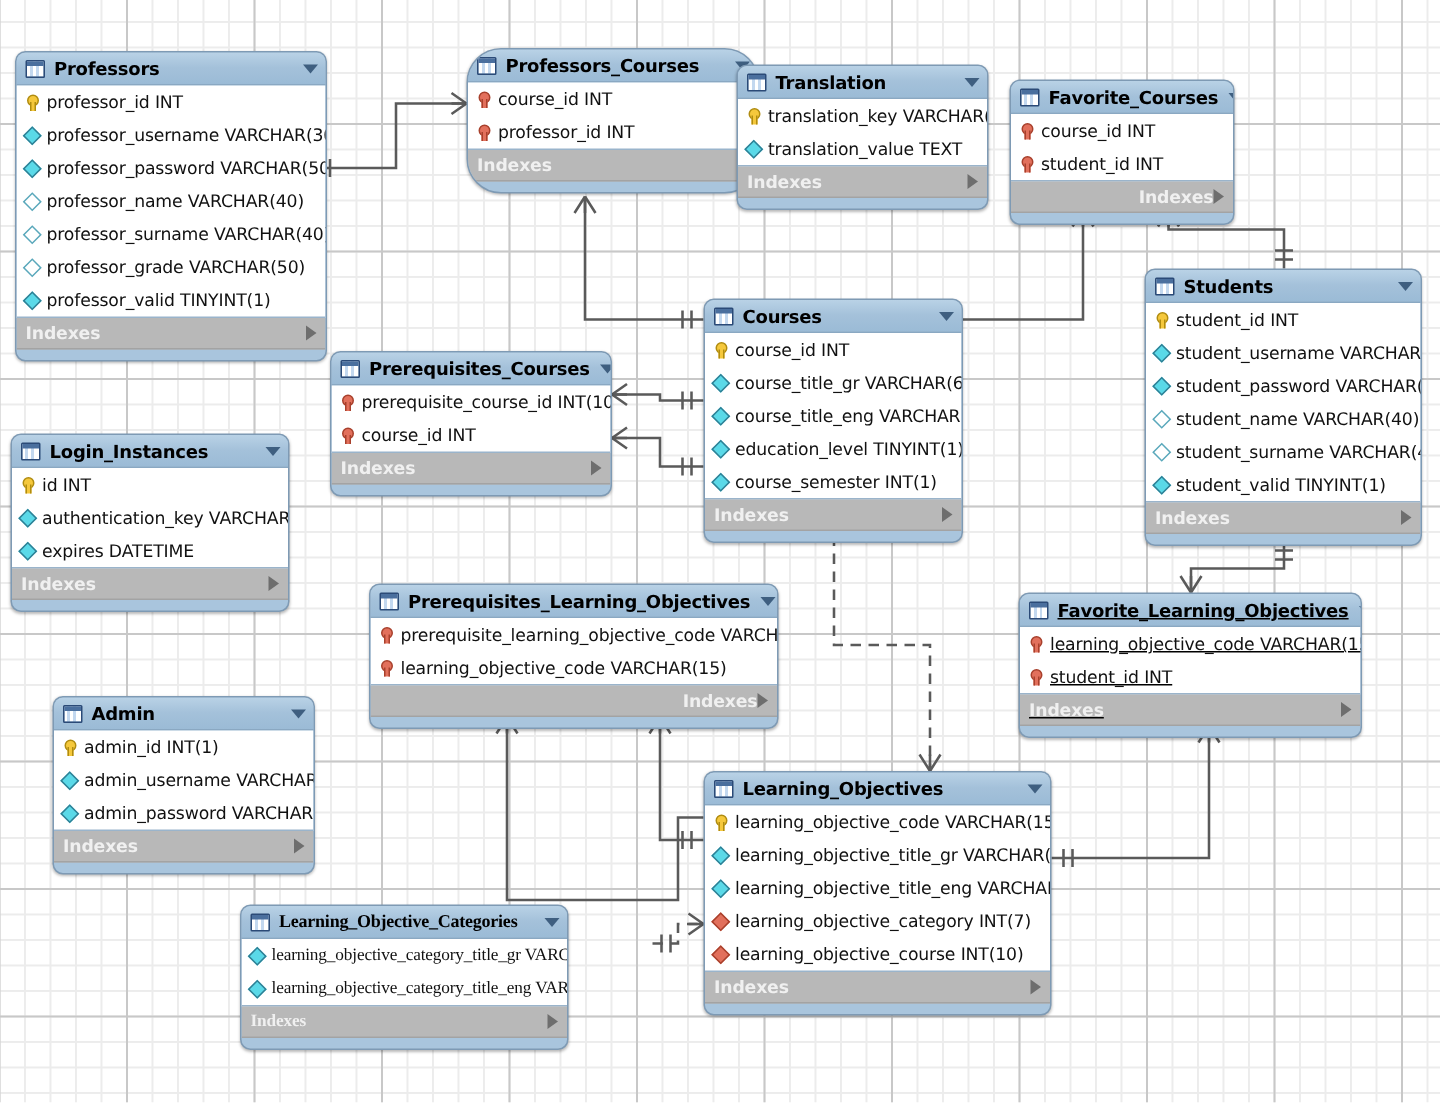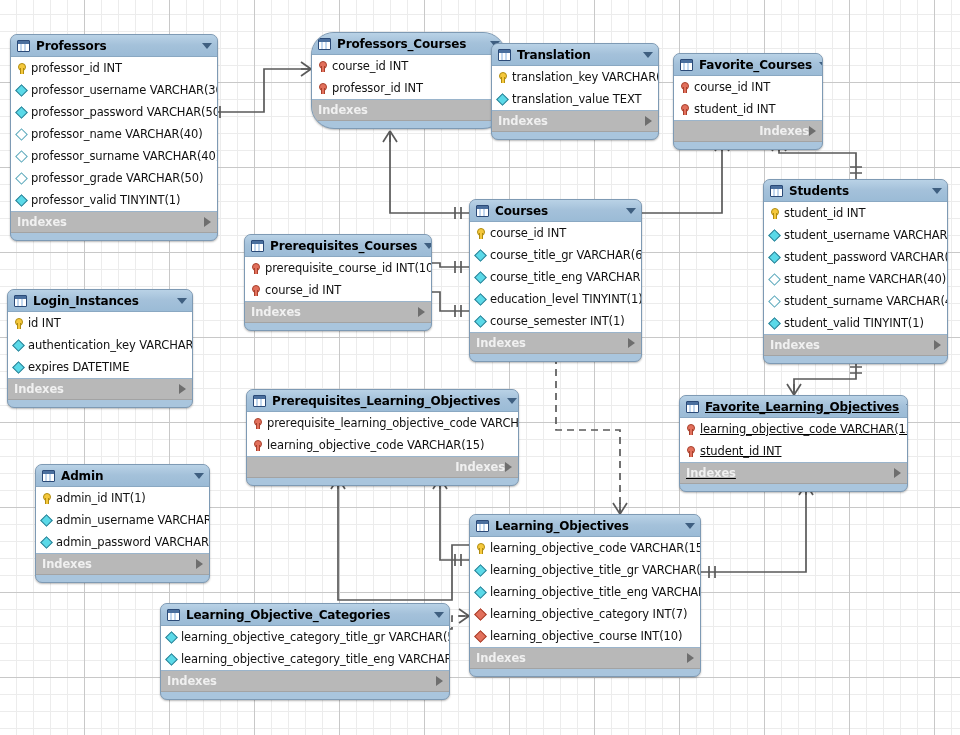--- a/index.html
+++ b/index.html
@@ -390,21 +390,21 @@
           <div class="col">
             <span class="g g-nn"></span>
             <span class="col-txt">student_valid TINYINT(1)</span>
           </div>
         </div>
         <div class="idx">
           <span class="idx-txt">Indexes</span>
           <span class="idx-arrow"></span>
         </div>
       </div>
-      <div class="tbl" style="left: 220px; top: 234px; width: 188px; margin-left: 24px;">
+      <div class="tbl" style="left: 220px; top: 234px; width: 188px;">
         <div class="tbl-hdr">
           <span class="tbl-icon"></span>
           <span class="tbl-name">Prerequisites_Courses</span>
           <span class="caret"></span>
         </div>
         <div class="cols">
           <div class="col">
             <span class="g g-pkfk"></span>
             <span class="col-txt">prerequisite_course_id INT(10)</span>
           </div>
@@ -536,21 +536,21 @@
           <div class="col">
             <span class="g g-fk"></span>
             <span class="col-txt">learning_objective_course INT(10)</span>
           </div>
         </div>
         <div class="idx">
           <span class="idx-txt">Indexes</span>
           <span class="idx-arrow"></span>
         </div>
       </div>
-      <div class="tbl" style="left: 160px; top: 603px; width: 290px;">
+      <div class="tbl" style="left: 160px; top: 603px; width: 219px; font-family: Liberation Serif, serif;">
         <div class="tbl-hdr">
           <span class="tbl-icon"></span>
           <span class="tbl-name">Learning_Objective_Categories</span>
           <span class="caret"></span>
         </div>
         <div class="cols">
           <div class="col">
             <span class="g g-nn"></span>
             <span class="col-txt">learning_objective_category_title_gr VARCHAR(50)</span>
           </div>

